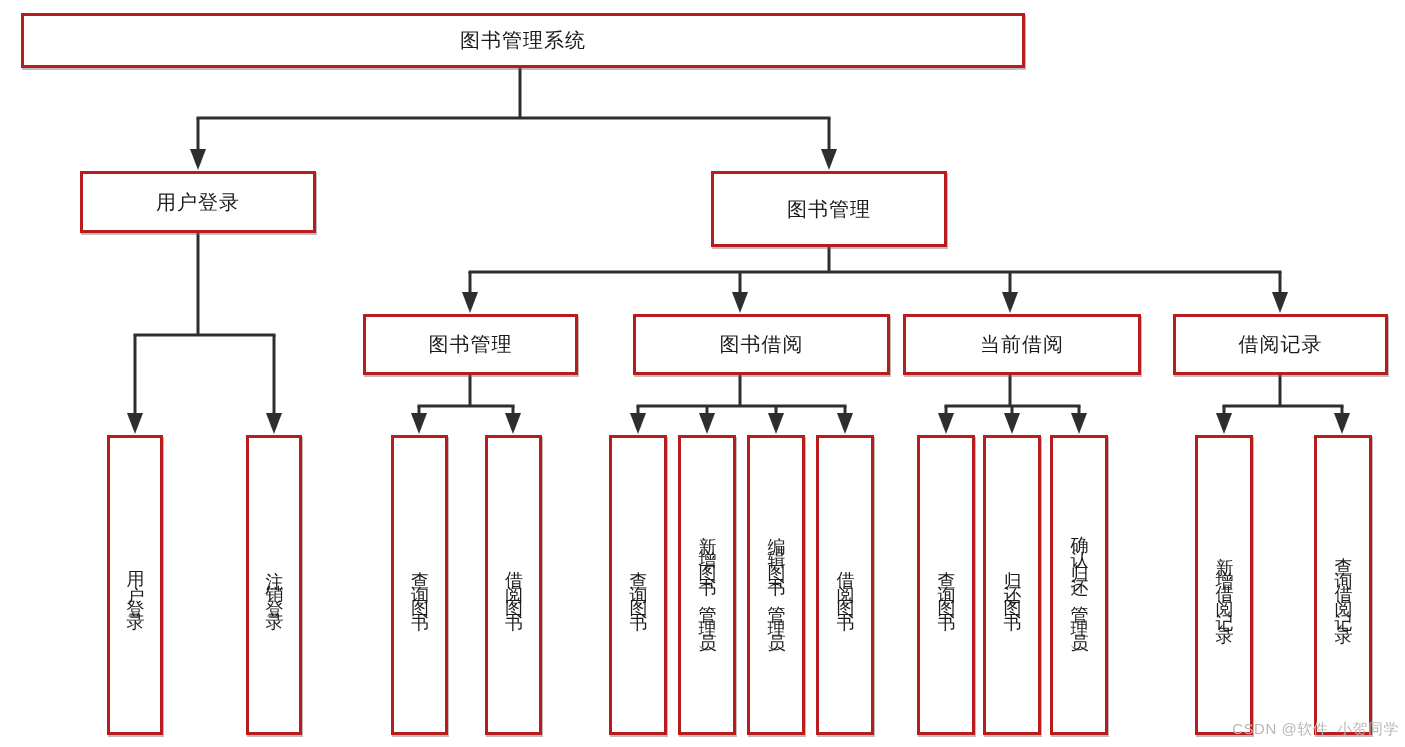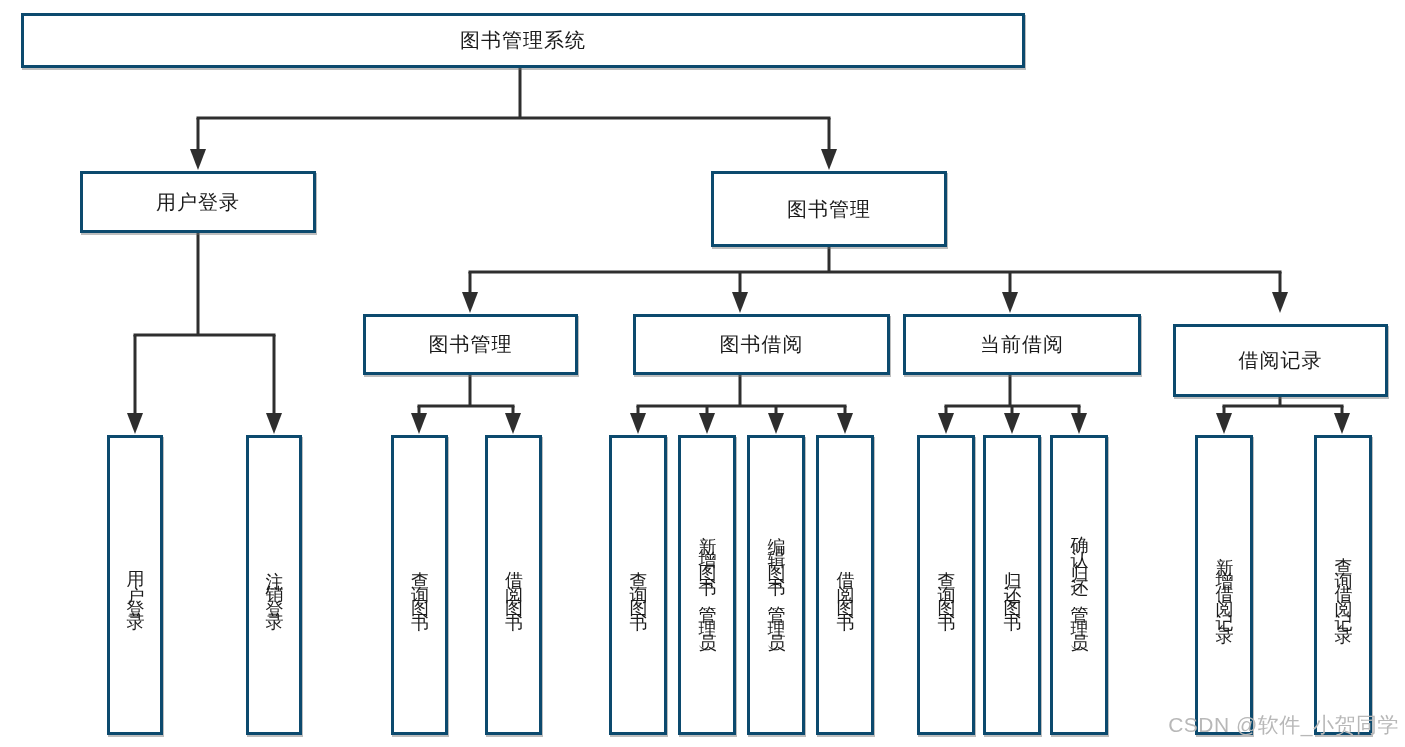--- a/index.html
+++ b/index.html
@@ -5,30 +5,30 @@
   html,body { margin:0; padding:0; background:#ffffff; }
   .stage {
     position:relative; width:1405px; height:747px; background:#ffffff;
     font-family:"Liberation Sans","DejaVu Sans",sans-serif; overflow:hidden;
   }
   svg.wires { position:absolute; left:0; top:0; width:1405px; height:747px; }
   svg.wires line { stroke:#2e2e2e; stroke-width:3; }
   svg.wires polygon { fill:#2e2e2e; stroke:none; }
   .node {
     position:absolute; box-sizing:border-box; background:#ffffff;
-    border:3px solid #0c4a6e; color:#1b1b1b;
+    border:3px solid #b91c1c; color:#1b1b1b;
     display:flex; align-items:center; justify-content:center;
     box-shadow:1px 2px 0 rgba(110,110,110,0.45);
   }
   .h { font-size:20px; letter-spacing:1px; white-space:nowrap; }
   .v { writing-mode:vertical-rl; text-orientation:mixed; font-size:18px;
        letter-spacing:14px; line-height:1.05; }
   .watermark {
     position:absolute; right:6px; bottom:8px; color:#b8b8b8;
-    font-size:21px; letter-spacing:0.5px; z-index:5; white-space:nowrap;
+    font-size:15px; letter-spacing:0.5px; z-index:5; white-space:nowrap;
   }
 </style>
 </head>
 <body>
 
 <div class="stage">
 
   <svg class="wires" viewBox="0 0 1405 747">
 
     <line x1="520" y1="68" x2="520" y2="118"></line>
@@ -92,21 +92,21 @@
   </svg>
 
   <div class="node h" style="left:21px;top:13px;width:1004px;height:55px">图书管理系统</div>
 
   <div class="node h" style="left:80px;top:171px;width:236px;height:62px">用户登录</div>
   <div class="node h" style="left:711px;top:171px;width:236px;height:76px">图书管理</div>
 
   <div class="node h" style="left:363px;top:314px;width:215px;height:61px">图书管理</div>
   <div class="node h" style="left:633px;top:314px;width:257px;height:61px">图书借阅</div>
   <div class="node h" style="left:903px;top:314px;width:238px;height:61px">当前借阅</div>
-  <div class="node h" style="left:1173px;top:324px;width:215px;height:73px">借阅记录</div>
+  <div class="node h" style="left:1173px;top:314px;width:215px;height:61px">借阅记录</div>
 
   <div class="node v" style="left:107px;top:435px;width:56px;height:300px">用户登录</div>
   <div class="node v" style="left:246px;top:435px;width:56px;height:300px">注销登录</div>
 
   <div class="node v" style="left:391px;top:435px;width:57px;height:300px">查询图书</div>
   <div class="node v" style="left:485px;top:435px;width:57px;height:300px">借阅图书</div>
 
   <div class="node v" style="left:609px;top:435px;width:58px;height:300px">查询图书</div>
   <div class="node v" style="left:678px;top:435px;width:58px;height:300px">新增图书（管理员）</div>
   <div class="node v" style="left:747px;top:435px;width:58px;height:300px">编辑图书（管理员）</div>

